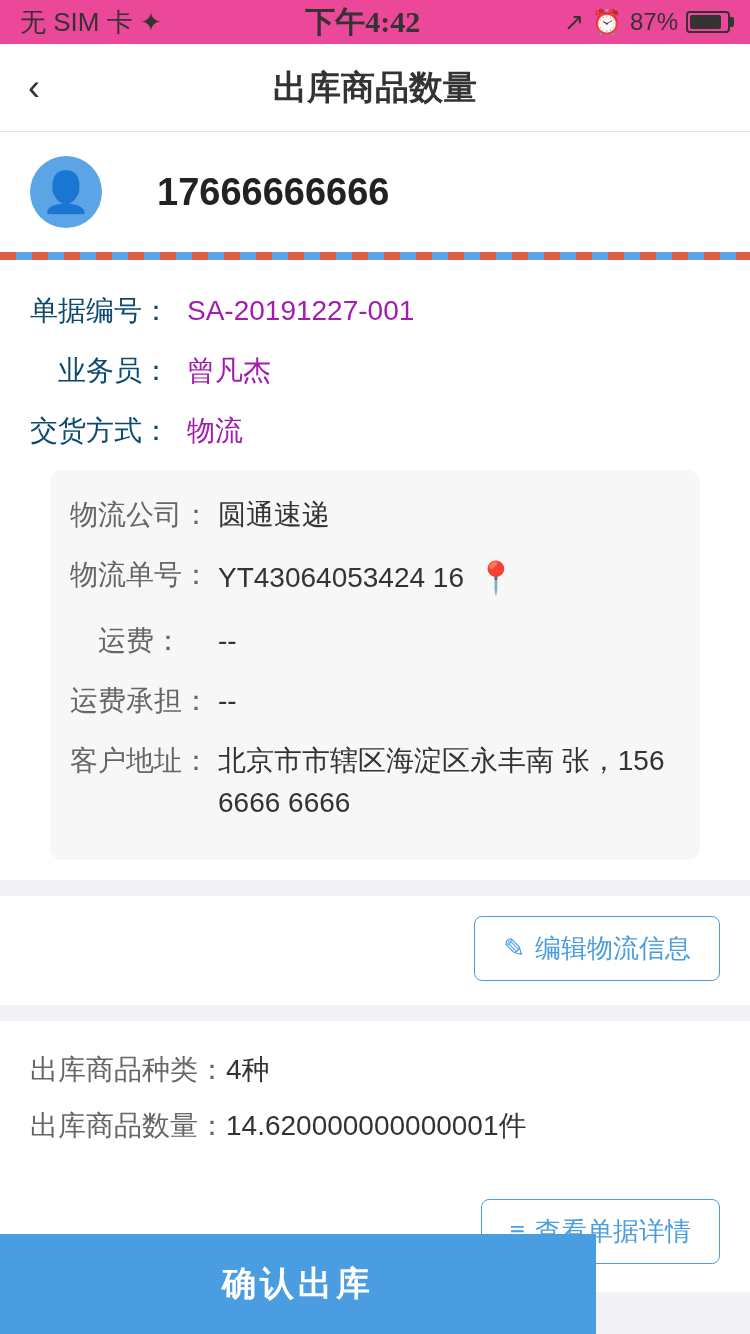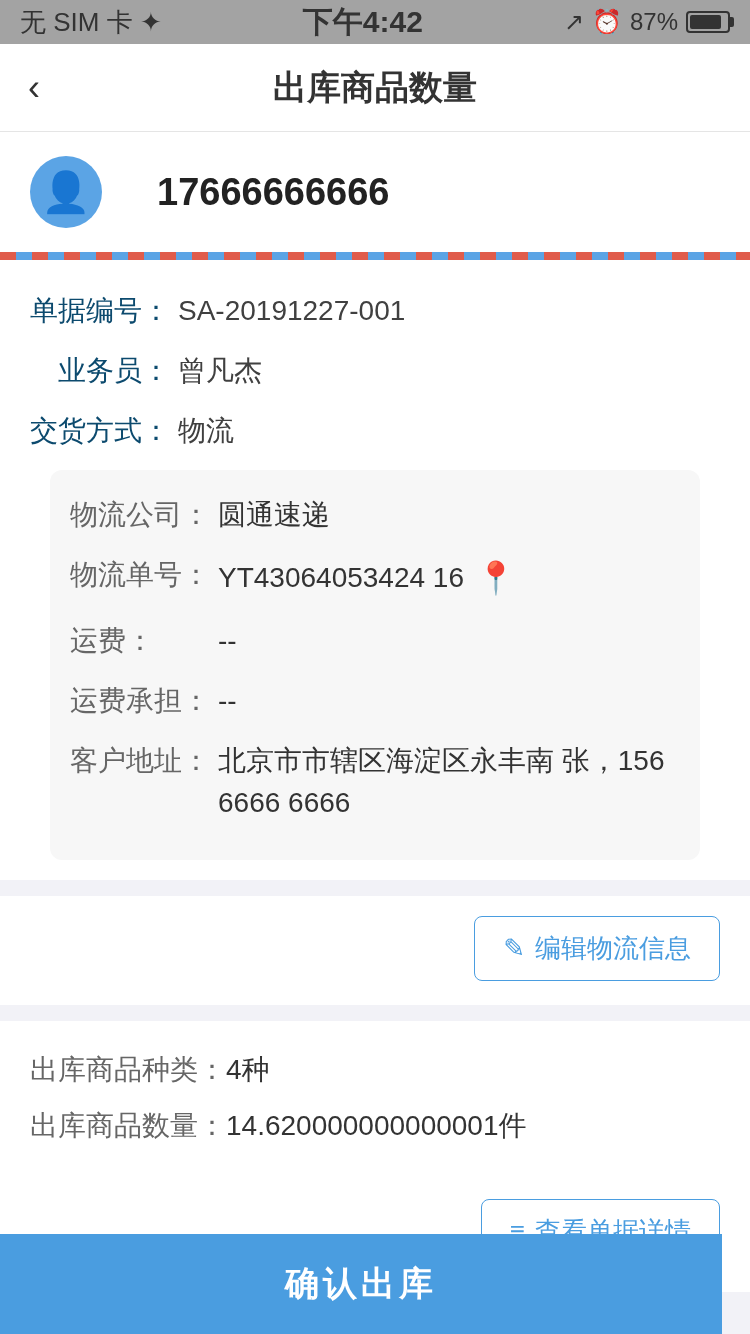--- a/index.html
+++ b/index.html
@@ -10,31 +10,31 @@
       font-family: -apple-system, "PingFang SC", "Helvetica Neue", Arial, sans-serif;
       background: #f2f2f7;
       font-size: 28px;
       color: #333;
     }
 
     
     .status-bar {
       width: 750px;
       height: 44px;
-      background: #a3a3a3;
+      background: #ec4899;
       display: flex;
       align-items: center;
       justify-content: space-between;
       padding: 12px 20px;
       font-size: 26px;
       font-weight: 500;
       gap: 32px;
     }
     .status-left { display: flex; align-items: center; gap: 10px; }
-    .status-center { font-size: 30px; font-weight: 600; }
+    .status-center { font-size: 30px; font-weight: 600; font-family: Liberation Serif, serif; }
     .status-right { display: flex; align-items: center; gap: 8px; font-size: 24px; }
     .battery-icon {
       width: 44px; height: 22px; border: 2px solid #333; border-radius: 4px; position: relative; display: inline-flex; align-items: center; padding: 2px;
     }
     .battery-icon::after {
       content: ''; position: absolute; right: -6px; top: 50%; transform: translateY(-50%);
       width: 4px; height: 10px; background: #333; border-radius: 0 2px 2px 0;
     }
     .battery-fill { background: #333; height: 100%; width: 87%; border-radius: 2px; }
 
@@ -111,44 +111,44 @@
       font-size: 28px;
       line-height: 1.5;
     }
     .info-label {
       color: #0c4a6e;
       min-width: 140px;
       text-align: right;
       flex-shrink: 0;
     }
     .info-value {
-      color: #404040;
+      color: #a21caf;
       flex: 1;
-      margin-left: 8px;
+      margin-left: 17px;
     }
 
     
     .logistics-card {
       background: #f7f7f7;
       border-radius: 12px;
       margin: 0 20px 0 20px;
       padding: 24px 20px;
     }
     .logistics-row {
       display: flex;
       align-items: flex-start;
       margin-bottom: 18px;
       font-size: 28px;
       line-height: 1.5;
     }
     .logistics-row:last-child { margin-bottom: 12px; }
     .logistics-label {
       color: #666;
       min-width: 140px;
-      text-align: left;
+      text-align: center;
       flex-shrink: 0;
     }
     .logistics-value {
       color: #333;
       flex: 1;
       margin-left: 8px;
       display: flex;
       align-items: center;
       gap: 12px;
       flex-wrap: wrap;
@@ -227,21 +227,21 @@
 
     
     .bottom-spacer {
       flex: 1;
       background: #f2f2f7;
       min-height: 160px;
     }
 
     
     .confirm-btn-bar {
-      width: 722px;
+      width: 596px;
       height: 100px;
       background: #4a9de0;
       display: flex;
       align-items: center;
       justify-content: center;
       position: fixed;
       bottom: 0;
       left: 0;
       cursor: pointer;
     }

